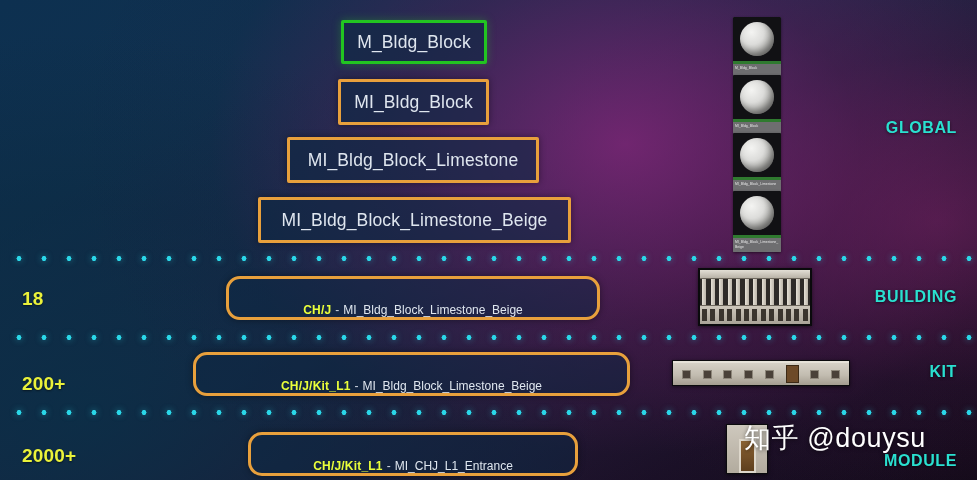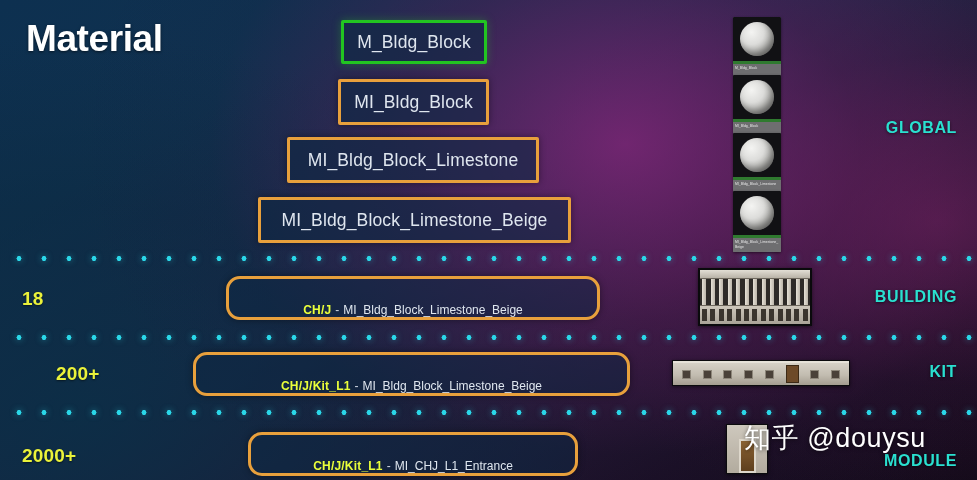--- a/index.html
+++ b/index.html
@@ -84,21 +84,21 @@
   
   .count {
     position: absolute;
     color: #eaf23a;
     font-weight: bold;
     font-size: 19px;
     letter-spacing: 0.2px;
     text-shadow: 0 1px 2px rgba(0,0,0,0.5);
   }
   .count.c0 { left: 22px; top: 288px; }
-  .count.c1 { left: 22px; top: 363px; margin-left: 34px; }
+  .count.c1 { left: 22px; top: 373px; }
   .count.c2 { left: 22px; top: 445px; }
 
   
   .scope {
     position: absolute;
     color: #2ae0d0;
     font-weight: bold;
     font-size: 16px;
     letter-spacing: 0.6px;
     text-shadow: 0 1px 3px rgba(0,0,0,0.6);
@@ -242,21 +242,20 @@
     text-shadow: 0 1px 4px rgba(0,0,0,0.6);
     white-space: nowrap;
   }
 </style>
 </head>
 <body>
 
 <div id="slide">
 
   <div id="title">
-    <span class="tl">Material</span>
   </div>
 
   <div class="hbox green b0">
     <span>M_Bldg_Block</span>
   </div>
   <div class="hbox b1">
     <span>MI_Bldg_Block</span>
   </div>
   <div class="hbox b2">
     <span>MI_Bldg_Block_Limestone</span>

